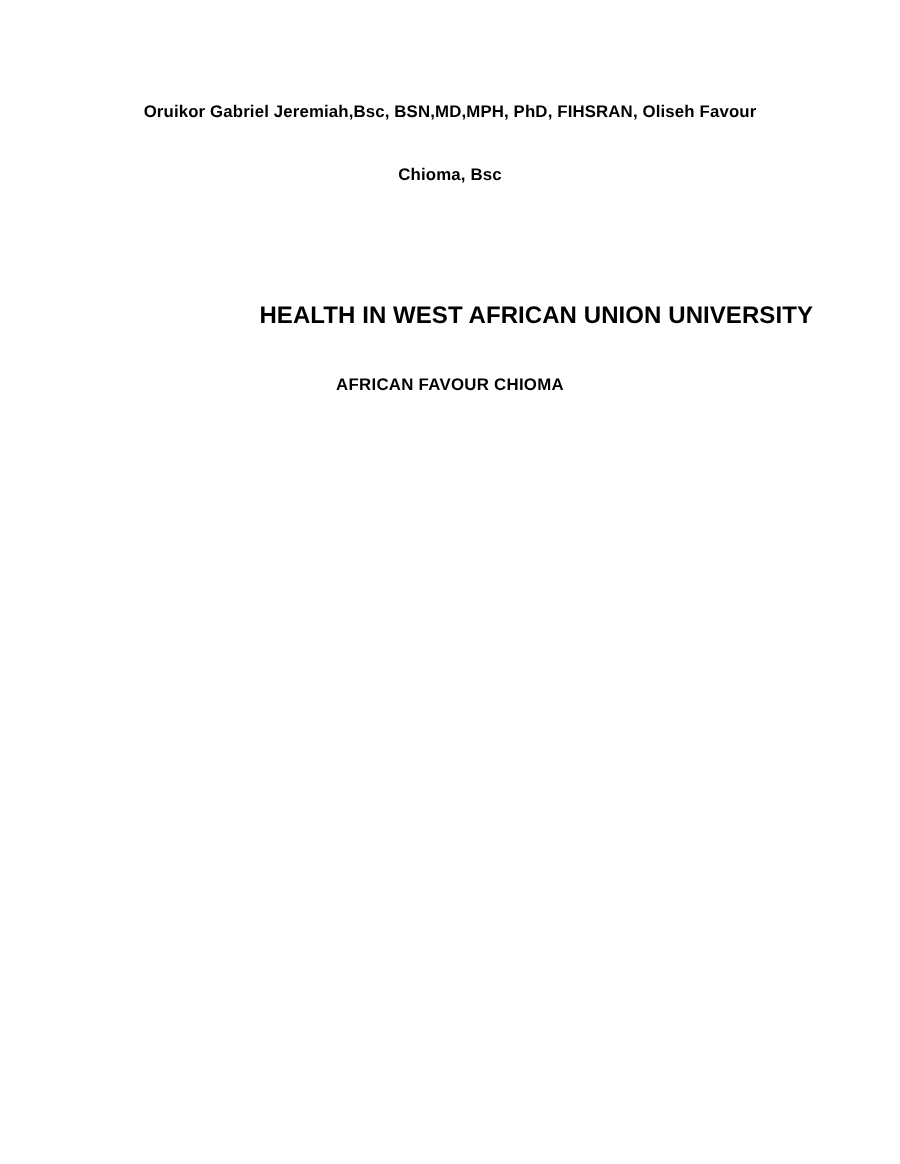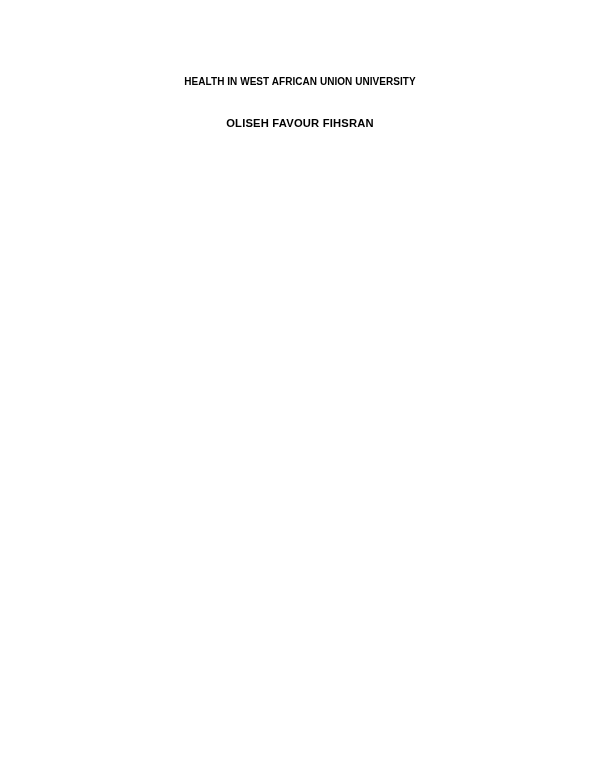--- a/index.html
+++ b/index.html
@@ -45,43 +45,48 @@
     margin-top: 75px;
     text-align: center;
   }
   .title-line {
     font-size: 12.4px;
     font-weight: bold;
     line-height: 1.4;
     letter-spacing: 0.05px;
   }
   .title-line-2 {
-    font-size: 10px;
+    font-size: 16px;
     font-weight: bold;
     line-height: 1.4;
     margin-top: 36px;
     letter-spacing: 0.05px;
+    text-align: right;
   }
   .author-sub {
     margin-top: 28px;
     text-align: center;
     font-size: 11.2px;
     font-weight: bold;
     letter-spacing: 0.2px;
   }
 </style>
 </head>
 <body>
 
 <div class="page">
 
   <div class="content">
 
+    <div class="authors-block">
+      <div class="authors-line">Oruikor Gabriel Jeremiah,Bsc, BSN,MD,MPH, PhD, FIHSRAN, Oliseh Favour</div>
+      <div class="authors-line-2">Chioma, Bsc</div>
+    </div>
 
     <div class="title-block">
       <div class="title-line-2">HEALTH IN WEST AFRICAN UNION UNIVERSITY</div>
     </div>
 
-    <div class="author-sub">OLISEH FAVOUR FIHSRAN</div>
+    <div class="author-sub">AFRICAN FAVOUR CHIOMA</div>
 
   </div>
 
 </div>
 
 </body></html>

